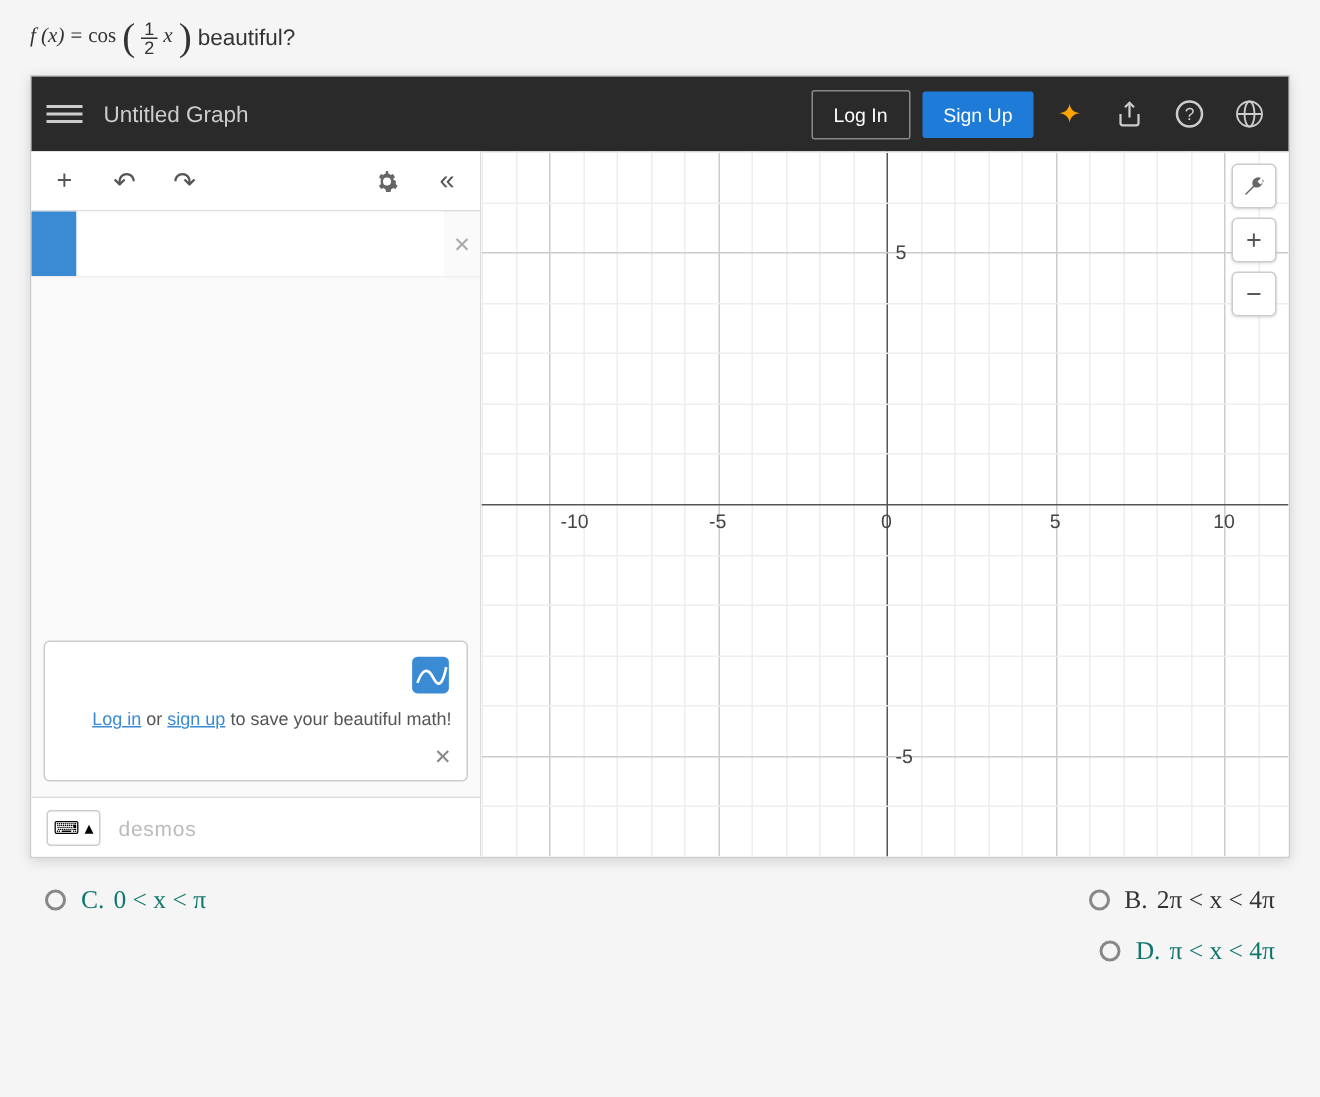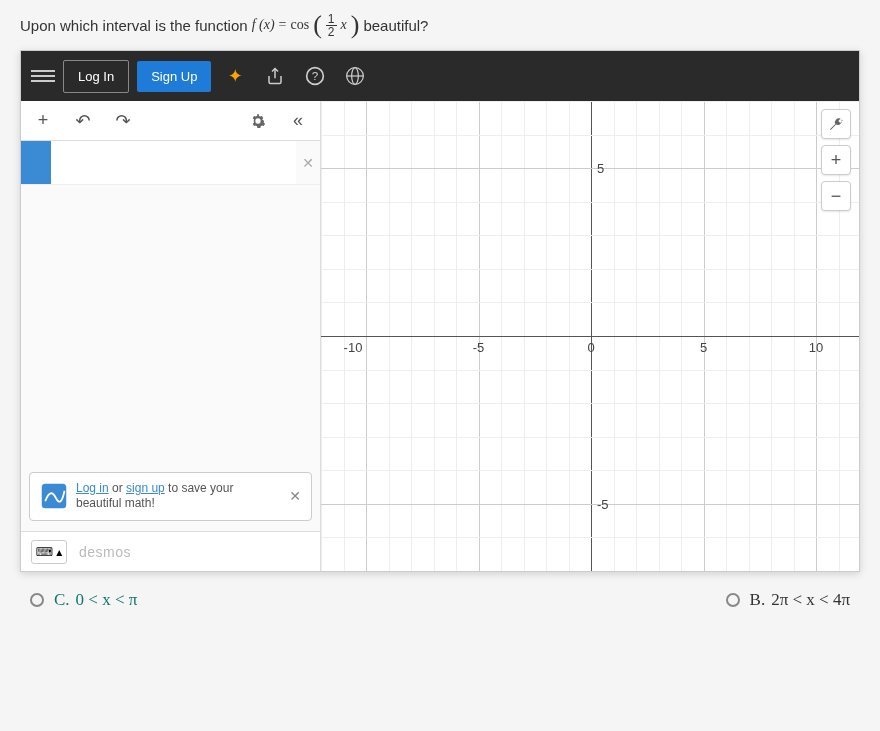--- a/index.html
+++ b/index.html
@@ -114,24 +114,25 @@
 }
 .save-banner {
   position: absolute;
   bottom: 50px;
   left: 8px; right: 8px;
   background: #fff;
   border: 1px solid #ccc;
   border-radius: 4px;
   padding: 8px 10px;
   display: flex;
-  align-items: center;
+  align-items: flex-end;
   gap: 8px;
   font-size: 12px;
   color: #555;
+  flex-direction: column;
 }
 .save-banner .sb-icon {
   width: 28px; height: 28px;
 }
 .save-banner .sb-text { flex: 1; line-height: 1.3; }
 .save-banner .sb-text a { color: #3a8ad4; text-decoration: underline; cursor: pointer; }
 .save-banner .sb-close { color: #888; cursor: pointer; font-size: 14px; }
 .sidebar-footer {
   position: absolute;
   bottom: 0; left: 0; right: 0;
@@ -212,41 +213,41 @@
   flex-shrink: 0;
 }
 .opt-label { font-family: 'Times New Roman', serif; font-size: 17px; }
 .opt-letter { font-weight: normal; margin-right: 6px; }
 .cut { color: #0f766e; }
 </style>
 </head>
 <body>
 
 <div class="question-bar">
-  <span>Upon which interval is the function</span>
   <span class="math-inline">f (x)</span>
   <span class="math-inline" style="font-style:normal">=</span>
   <span class="math-inline" style="font-style:normal">cos</span>
   <span class="paren">(</span>
   <span class="math-frac">
     <span class="num">1</span>
     <span>2</span>
   </span>
   <span class="math-inline">x</span>
   <span class="paren">)</span>
   <span>beautiful?</span>
 </div>
 
 <div class="app-container">
   <div class="top-bar">
     <div class="hamburger">
       <span></span>
         <span></span>
         <span></span>
     </div>
+    <div class="title">Untitled Graph</div>
     <button class="btn btn-login">Log In</button>
     <button class="btn btn-signup">Sign Up</button>
     <div class="icon-btn sparkle">✦</div>
     <div class="icon-btn">
       <svg width="18" height="18" viewBox="0 0 24 24" fill="none" stroke="#ccc" stroke-width="2">
           <path d="M4 12v8a2 2 0 002 2h12a2 2 0 002-2v-8"></path>
           <polyline points="16 6 12 2 8 6"></polyline>
           <line x1="12" y1="2" x2="12" y2="15"></line>
         </svg>
     </div>
@@ -335,21 +336,21 @@
           <div class="gl h" style="top: 302.143px;"></div>
           <div class="gl h" style="top: 268.571px;"></div>
           <div class="gl h axis" style="top: 235px;"></div>
           <div class="gl h" style="top: 201.429px;"></div>
           <div class="gl h" style="top: 167.857px;"></div>
           <div class="gl h" style="top: 134.286px;"></div>
           <div class="gl h" style="top: 100.714px;"></div>
           <div class="gl h major" style="top: 67.1429px;"></div>
           <div class="gl h" style="top: 33.5714px;"></div>
           <div class="gl h" style="top: 0px;"></div>
-          <div class="tick-label" style="left: 32px; top: 235px;">-10</div>
+          <div class="tick-label" style="left: 62px; top: 235px;">-10</div>
           <div class="tick-label" style="left: 157.5px; top: 235px;">-5</div>
           <div class="tick-label" style="left: 270px; top: 235px;">0</div>
           <div class="tick-label" style="left: 382.5px; top: 235px;">5</div>
           <div class="tick-label" style="left: 495px; top: 235px;">10</div>
           <div class="tick-label y" style="left: 270px; top: 67.1429px;">5</div>
           <div class="tick-label y" style="left: 270px; top: 402.857px;">-5</div>
         </div>
       <div class="graph-tools">
         <div class="gt-btn">
           <svg width="16" height="16" viewBox="0 0 24 24" fill="#666">
@@ -368,13 +369,19 @@
     <div class="answer-opt cut">
       <div class="radio"></div>
       <span class="opt-label"><span class="opt-letter">C.</span><span>0 &lt; x &lt; π</span></span>
     </div>
     <div style="flex:1"></div>
     <div class="answer-opt">
       <div class="radio"></div>
       <span class="opt-label"><span class="opt-letter">B.</span><span>2π &lt; x &lt; 4π</span></span>
     </div>
   </div>
+  <div class="answer-row cut" style="justify-content:flex-end">
+    <div class="answer-opt">
+      <div class="radio"></div>
+      <span class="opt-label"><span class="opt-letter">D.</span><span>π &lt; x &lt; 4π</span></span>
+    </div>
+  </div>
 </div>
 
 </body></html>

